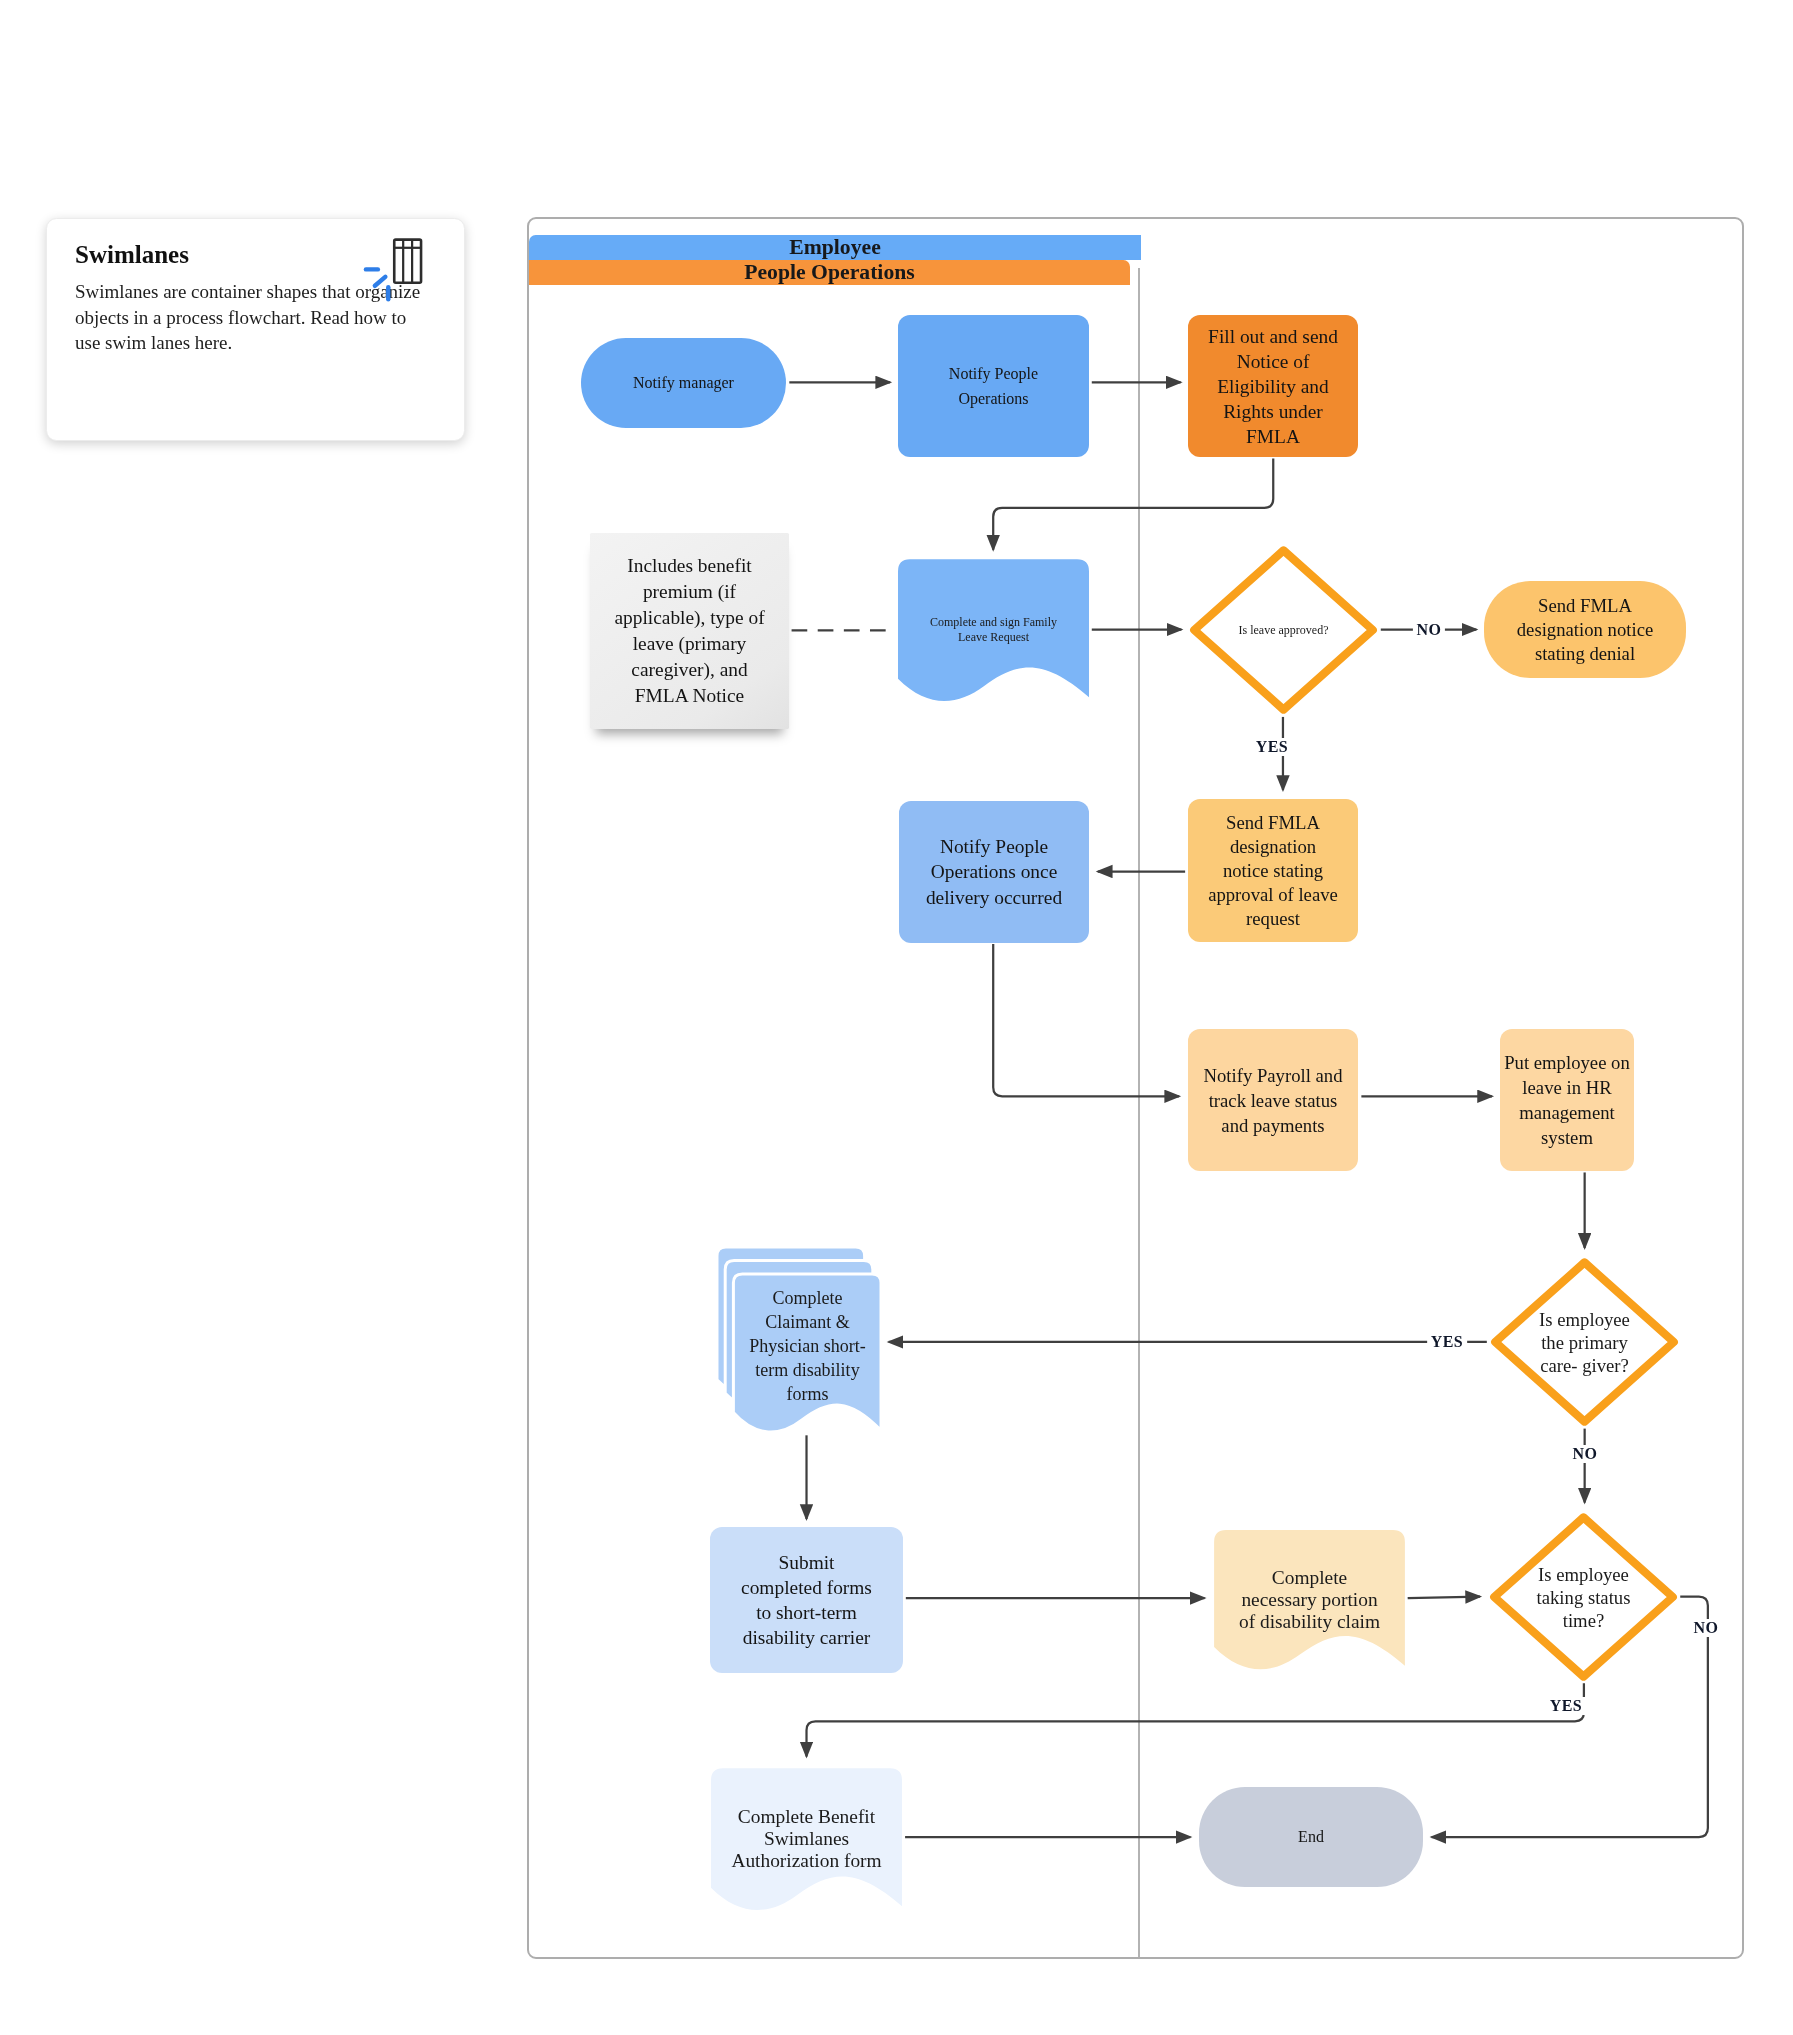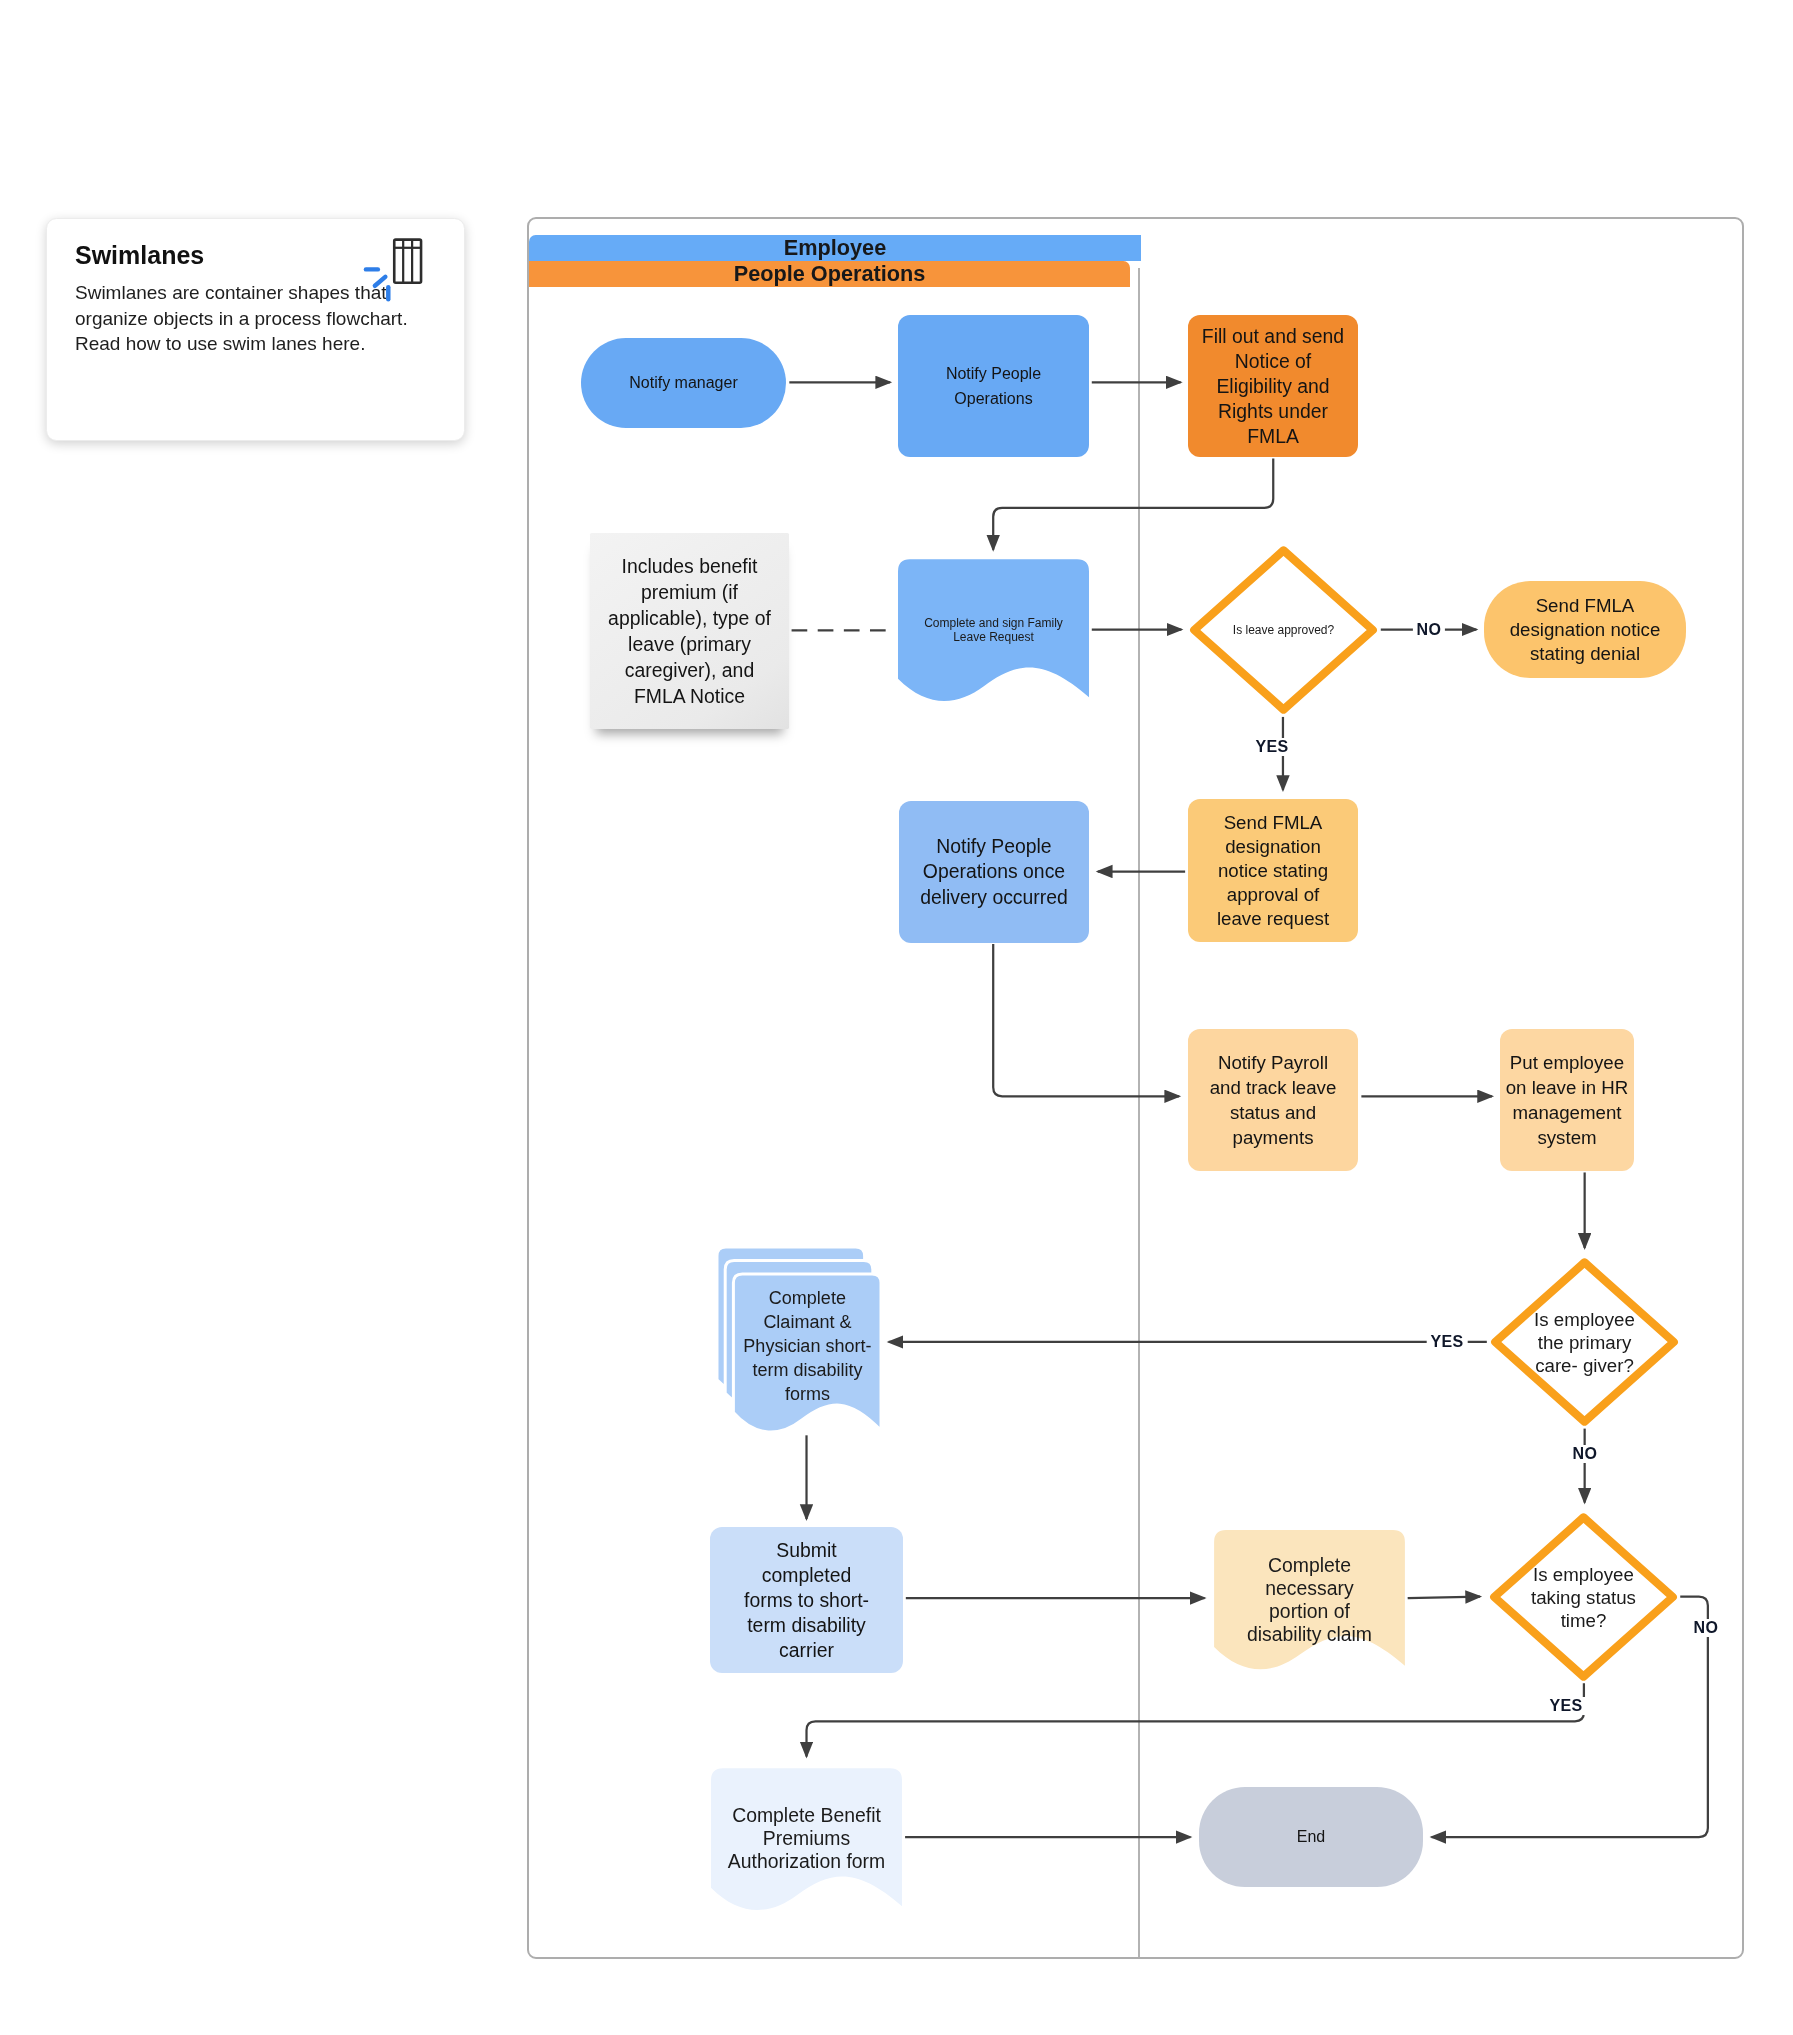--- a/index.html
+++ b/index.html
@@ -1,17 +1,17 @@
 <!DOCTYPE html>
 <html style="font-size:12px"><head>
 <meta charset="utf-8">
 <style>
   html,body{margin:0;padding:0;background:#ffffff;}
   .canvas{position:relative;width:1793px;height:2035px;background:#ffffff;overflow:hidden;
-          font-family:Liberation Sans, sans-serif;color:#1b1b1b;}
+          font-family:Liberation Serif, serif;color:#1b1b1b;}
 
   
   .info-card{position:absolute;left:46px;top:218px;width:417px;height:221px;background:#ffffff;
              border:0.7px solid #ececec;border-radius:10.5px;box-shadow:0 3px 10.5px rgba(0,0,0,.18);}
   .info-card h1{margin:22.4px 0 0 28px;font-size:25px;font-weight:700;color:#111;}
   .info-card p{margin:10px 28px 0 28px;font-size:19px;line-height:25.4px;color:#1e1e1e;}
   .card-icon{position:absolute;right:37px;top:16.4px;width:67px;height:71px;}
 
   
   .lane-box{position:absolute;left:527px;top:217px;width:1217px;height:1742px;
@@ -122,21 +122,21 @@
   </div>
 
   <div style="position:absolute;left:711px;top:1768px;width:191px;height:161px">
     <svg class="shape-svg" width="191" height="161" viewBox="0 0 256 215">
       <path d="M16,0 H240 Q256,0 256,16 V185
                C196,133 162,136 115,170
                C80,196 40,200 0,160
                V16 Q0,0 16,0 Z" fill="#eaf2fd"></path>
     </svg>
     <div class="overlay-text" style="font-size:19.4px">
-        <span style="width:158px">Complete Benefit Premiums Authorization form</span>
+        <span style="width:158px">Complete Benefit Swimlanes Authorization form</span>
       </div>
   </div>
 
   <div class="node rect" style="left:1188px;top:315px;width:170px;height:142px;background:#f18a2d;font-size:19.4px;line-height:25px">
     <span style="width:143px">Fill out and send Notice of Eligibility and Rights under FMLA</span>
   </div>
 
   <div style="position:absolute;left:1189px;top:545px;width:189px;height:170px">
     <svg class="shape-svg" width="189" height="170" viewBox="0 0 253 227">
       <polygon points="126.5,7 246,113.5 126.5,220 7,113.5" fill="#ffffff" stroke="#f9a01b" stroke-width="11" stroke-linejoin="round"></polygon>

